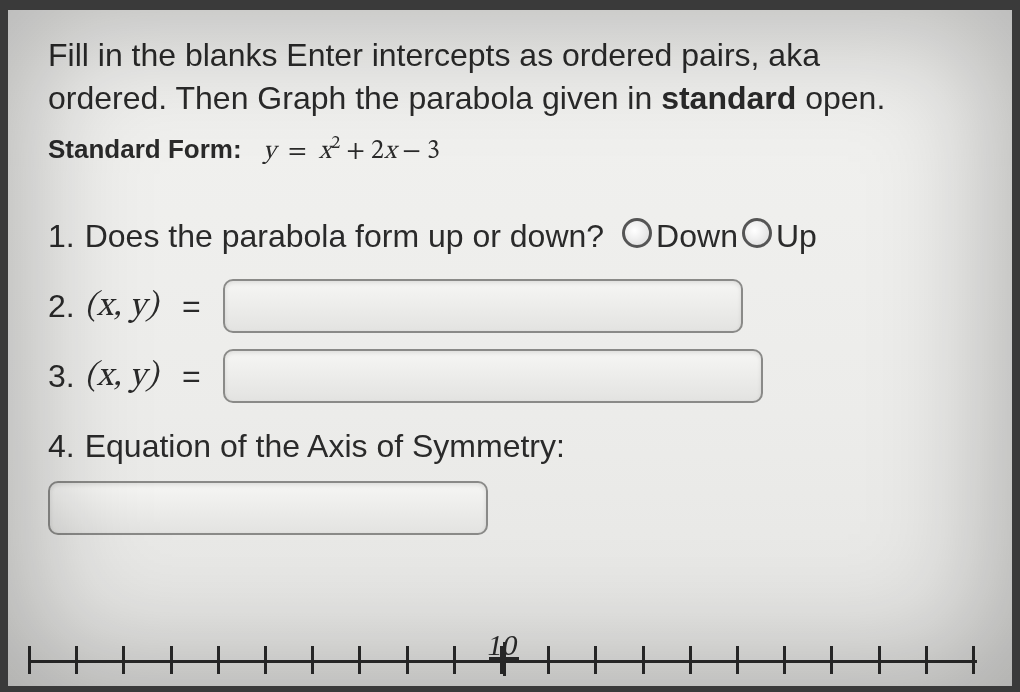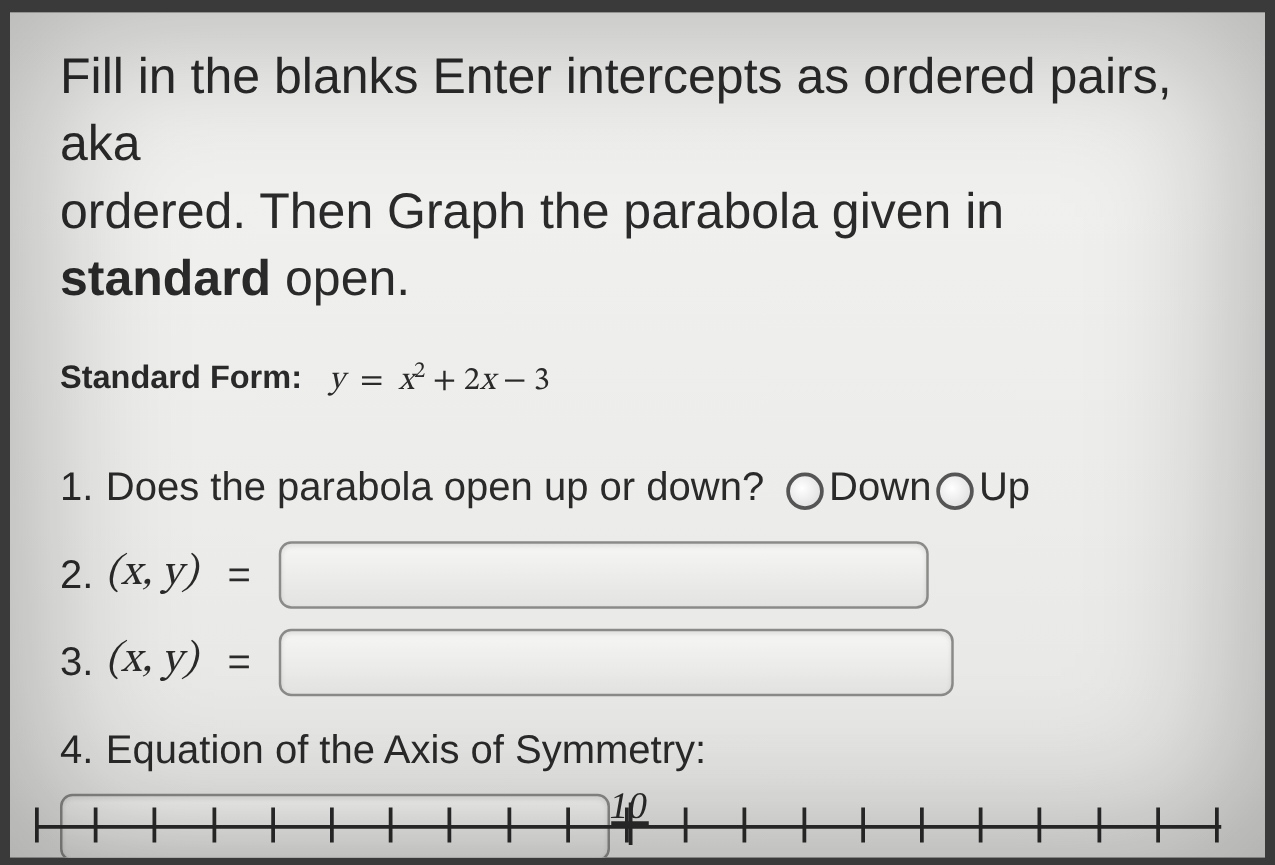--- a/index.html
+++ b/index.html
@@ -18,24 +18,24 @@
     border-bottom-width: 6px;
     padding: 24px 40px 0 40px;
     overflow: hidden;
   }
   .vignette {
     position:absolute; inset:0;
     box-shadow: inset 0 0 120px 20px rgba(0,0,0,0.25);
     pointer-events:none;
   }
   .instructions {
-    font-size: 40px;
+    font-size: 32px;
     line-height: 1.35;
     color: #2a2a2a;
-    margin-bottom: 36px;
+    margin-bottom: 12px;
   }
   .instructions .bold { font-weight: 700; }
   .equation-line {
     font-size: 26px;
     color: #2a2a2a;
     margin-bottom: 40px;
   }
   .equation-line .label { font-weight: 700; }
   .math {
     font-family: "Cambria Math", "STIX Two Math", "Times New Roman", serif;
@@ -51,21 +51,21 @@
   .questions { font-size: 32px; color: #2a2a2a; }
   .qrow {
     display: flex;
     align-items: center;
     flex-wrap: wrap;
     margin-bottom: 14px;
     min-height: 56px;
   }
   .qlabel { margin-right: 10px; white-space: nowrap; }
   .radio {
-    display: inline-flex; align-items: flex-end;
+    display: inline-flex; align-items: flex-start;
     margin-left: 4px;
     cursor: pointer;
   }
   .radio-circle {
     width: 30px; height: 30px;
     border: 3px solid #555;
     border-radius: 50%;
     display: inline-block;
     margin-right: 4px;
     background: radial-gradient(circle at 40% 40%, #fff, #d9d9d9);
@@ -147,21 +147,21 @@
       <span>y</span>
       <span class="op">=</span>
       <span>x<span class="sup">2</span><span class="op">+</span><span class="num">2</span>x<span class="op">−</span><span class="num">3</span></span>
     </span>
   </div>
 
   <div class="questions">
 
     <div class="qrow">
       <span class="qlabel">1.</span>
-      <span class="qlabel" style="margin-right:14px;">Does the parabola open up or down?</span>
+      <span class="qlabel" style="margin-right:14px;">Does the parabola form up or down?</span>
       <span class="radio">
         <span class="radio-circle"></span>
         <span class="radio-text">Down</span>
       </span>
       <span class="radio">
         <span class="radio-circle"></span>
         <span class="radio-text">Up</span>
       </span>
     </div>
 

